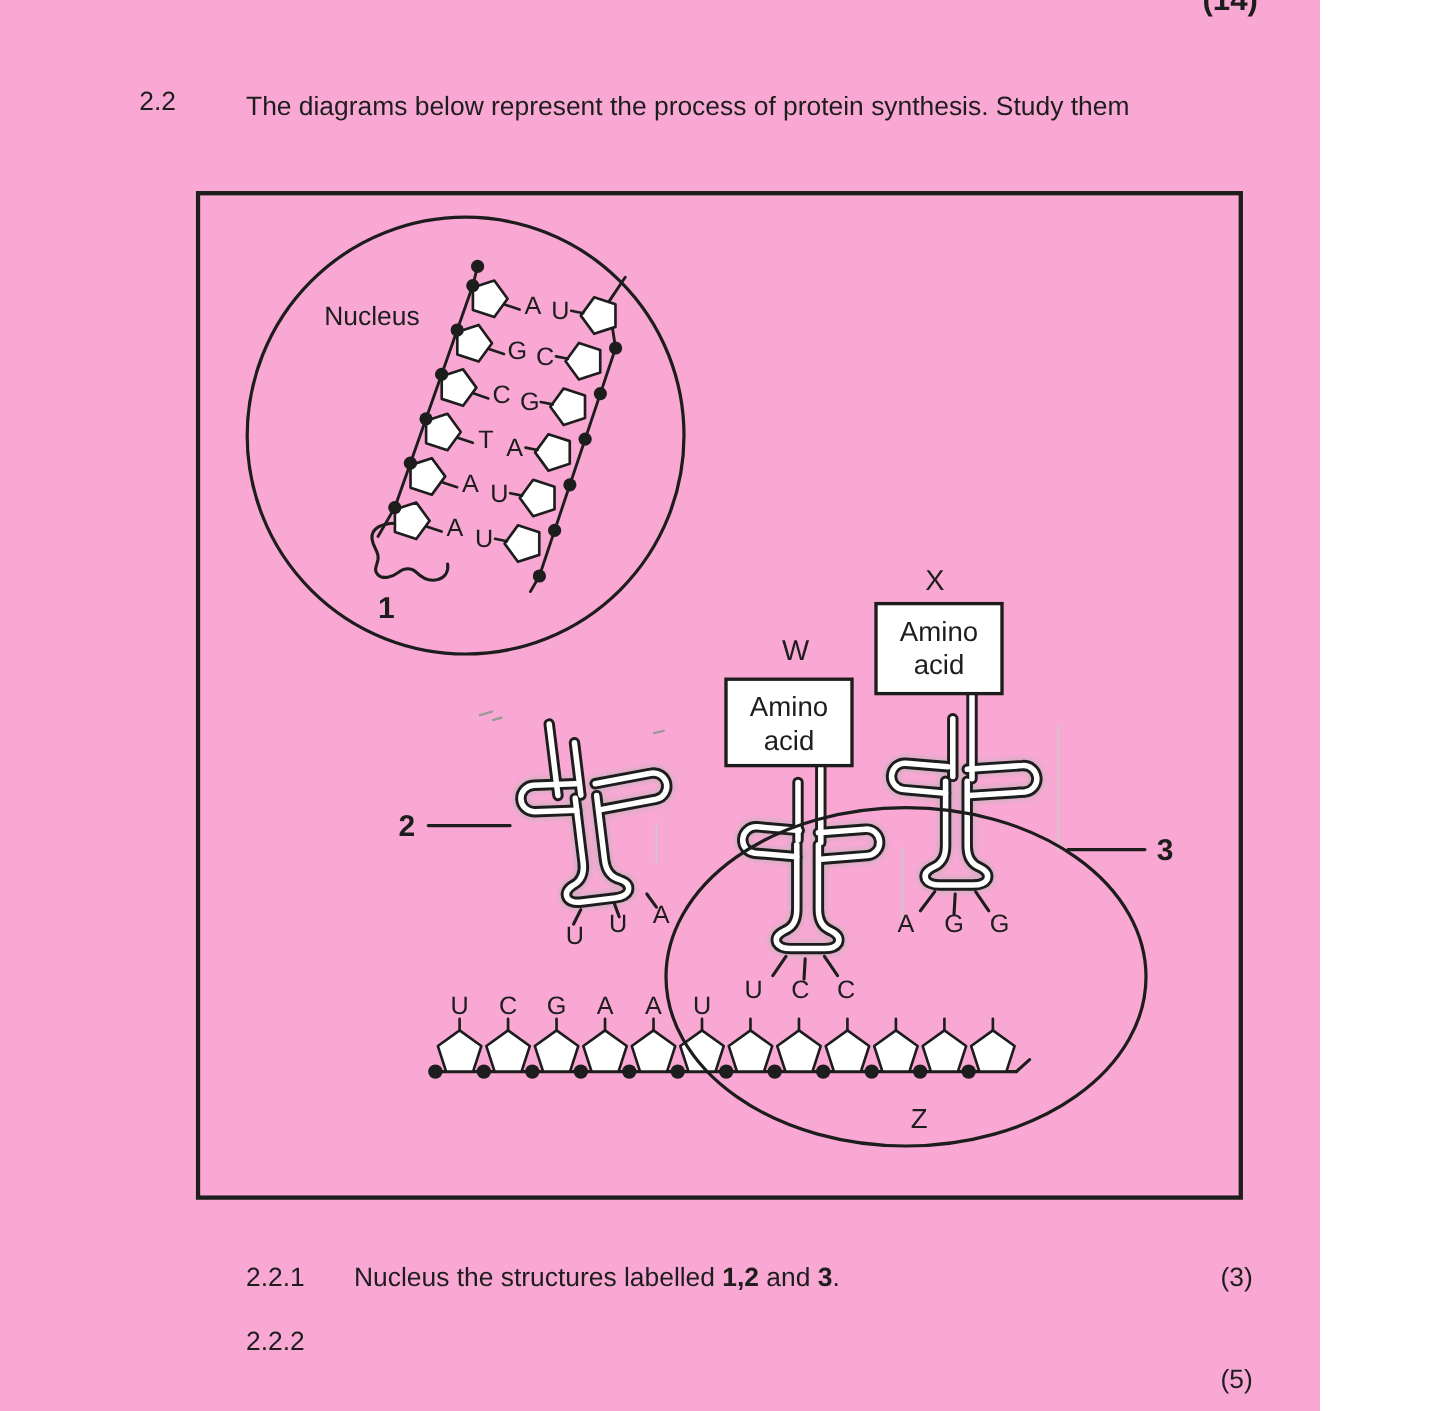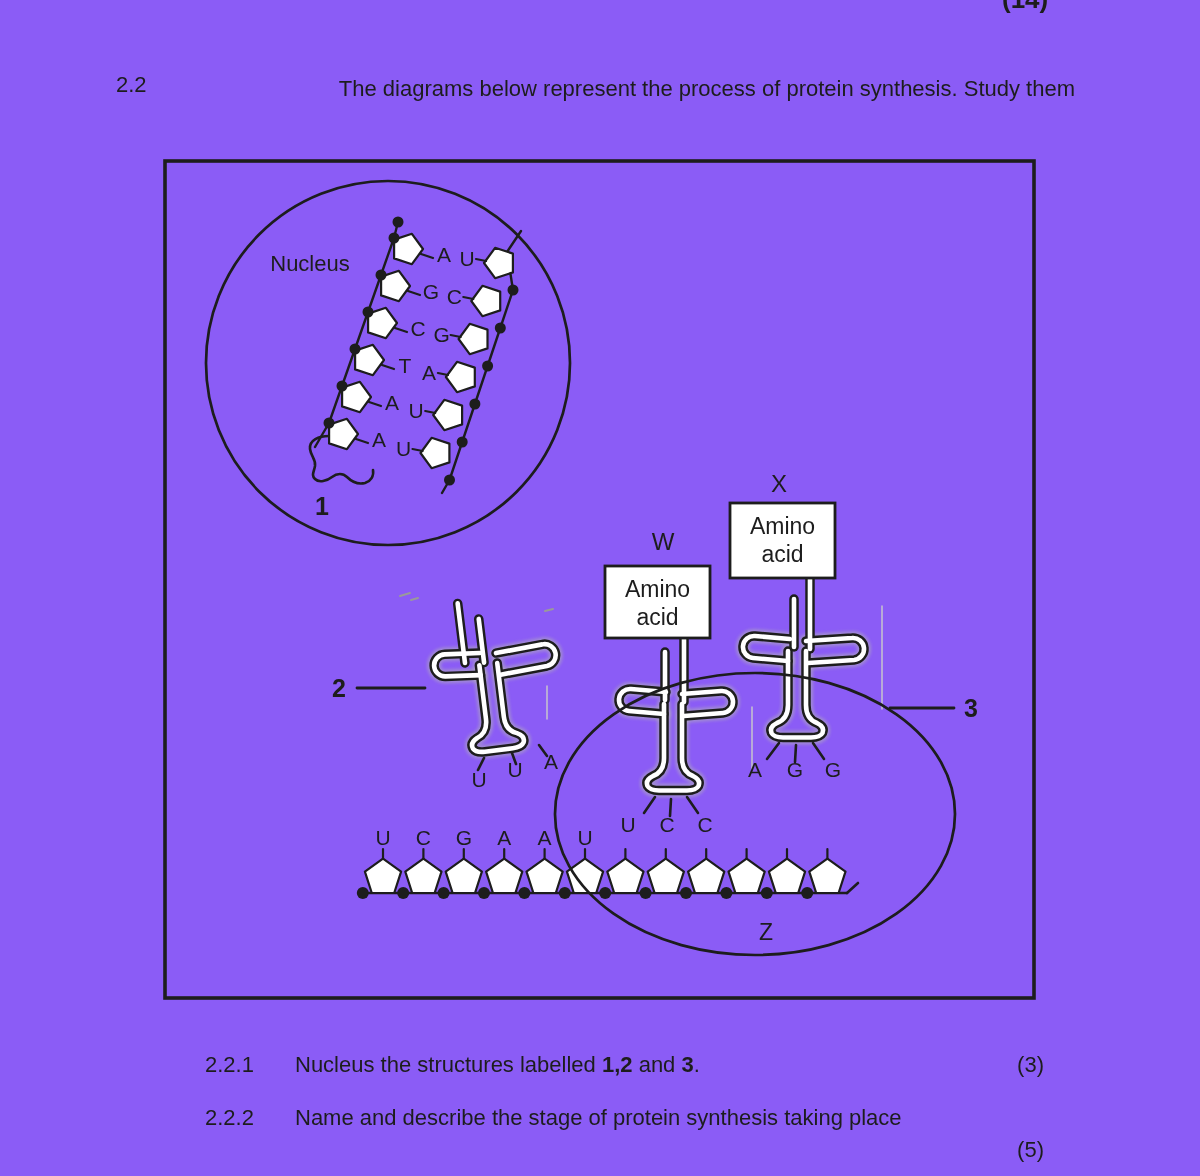--- a/index.html
+++ b/index.html
@@ -1,23 +1,23 @@
 <!DOCTYPE html>
 <html><head>
 <meta charset="utf-8">
 <style>
   html,body{margin:0;padding:0;background:#fff;}
   .page{
-    position:relative;width:1200px;height:1176px;background:#8b5cf6;overflow:hidden;
+    position:relative;width:1100px;height:1176px;background:#f9a8d4;overflow:hidden;
     font-family:"Liberation Sans","DejaVu Sans",sans-serif;color:#1d1d1d;
   }
   .corner-marks{position:absolute;left:1002px;top:-16px;font-size:26px;font-weight:bold;}
   .q-num{position:absolute;left:116px;top:72px;font-size:22px;}
   .q-intro{position:absolute;left:205px;top:72px;width:870px;font-size:22px;line-height:34px;}
-  .q-intro span{display:block;text-align:right;}
+  .q-intro span{display:block;}
   .diagram-frame{position:absolute;left:163px;top:159px;}
   .sub-num{position:absolute;left:205px;font-size:22px;}
   .sub-text{position:absolute;left:295px;font-size:22px;white-space:nowrap;}
   .marks{position:absolute;left:1000px;width:44px;text-align:right;font-size:22px;}
   b{font-weight:bold;}
   svg text{font-family:"Liberation Sans","DejaVu Sans",sans-serif;}
 </style>
 </head>
 <body>
 
@@ -251,17 +251,16 @@
           <text x="670" y="618" font-size="21" text-anchor="middle" font-weight="normal" fill="#1d1d1d">G</text>
         </g>
       </svg>
   </div>
 
   <div class="sub-num" style="top:1052px">2.2.1</div>
   <div class="sub-text" style="top:1052px"><span>Nucleus the structures labelled </span><b>1,2</b><span> and </span><b>3</b><span>.</span></div>
   <div class="marks" style="top:1052px">(3)</div>
 
   <div class="sub-num" style="top:1105px">2.2.2</div>
-  <div class="sub-text" style="top:1105px">Name and describe the stage of protein synthesis taking place</div>
   <div class="sub-text" style="top:1181px"><span>at </span><b>Z</b></div>
   <div class="marks" style="top:1137px">(5)</div>
 
 </div>
 
 </body></html>

